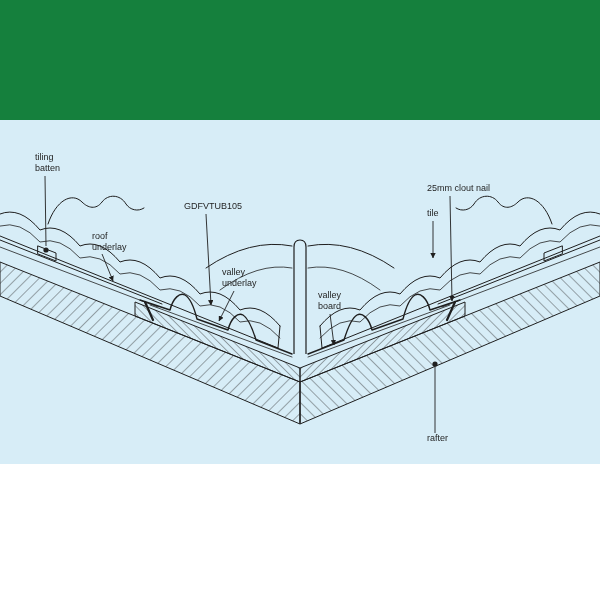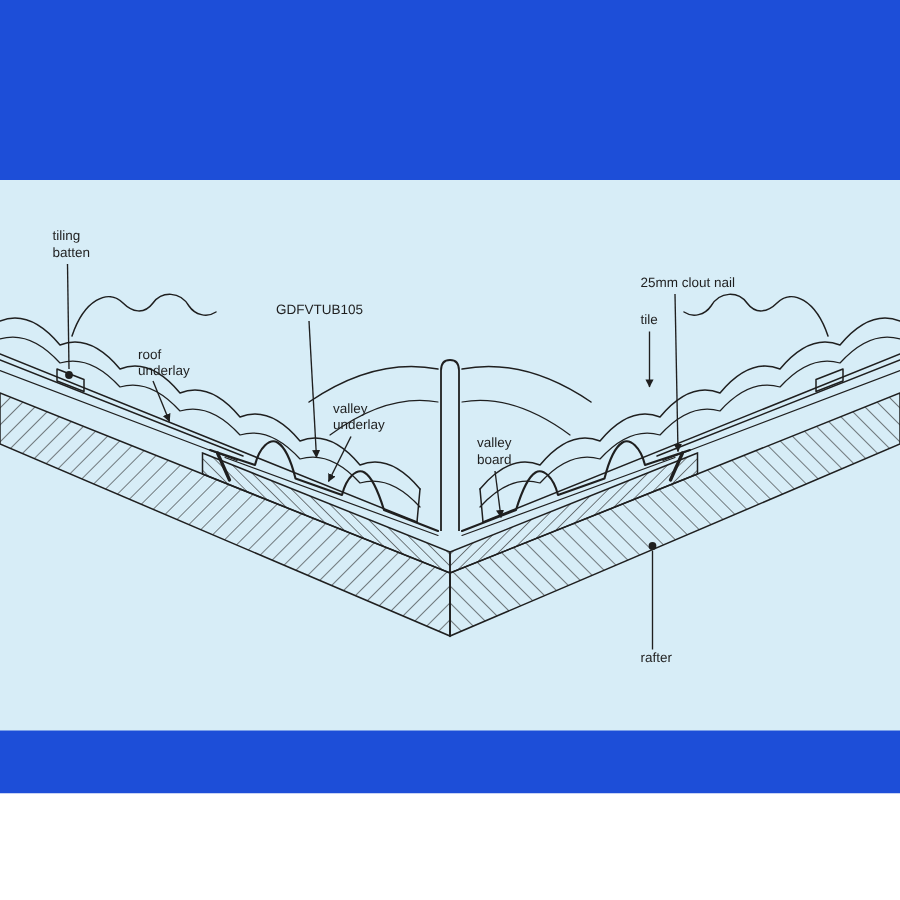--- a/index.html
+++ b/index.html
@@ -1,16 +1,16 @@
 <!DOCTYPE html>
 <html style="--diagram-bg: #d7edf7; --line: #1f1f1f;"><head>
 <meta charset="utf-8">
 <style>
   html,body{margin:0;padding:0;background:#ffffff;}
-  .canvas{width:600px;height:529px;background:#1d4ed8;position:relative;overflow:hidden;
+  .canvas{width:600px;height:464px;background:#15803d;position:relative;overflow:hidden;
           font-family:"Liberation Sans",sans-serif;}
   svg{position:absolute;top:0;left:0;}
   .panel{fill:var(--diagram-bg,#d7edf7);}
   .ln{fill:none;stroke:var(--line,#1f1f1f);stroke-width:1;stroke-linecap:round;stroke-linejoin:round;}
   .thin{stroke-width:.8;}
   .unit{stroke-width:1.4;}
   .edge{stroke:var(--line,#1f1f1f);stroke-width:1;}
   .nail{stroke:var(--line,#1f1f1f);stroke-width:2.2;stroke-linecap:round;}
   .ldr{stroke:var(--line,#1f1f1f);stroke-width:.9;fill:none;}
   .dot{fill:var(--line,#1f1f1f);}

